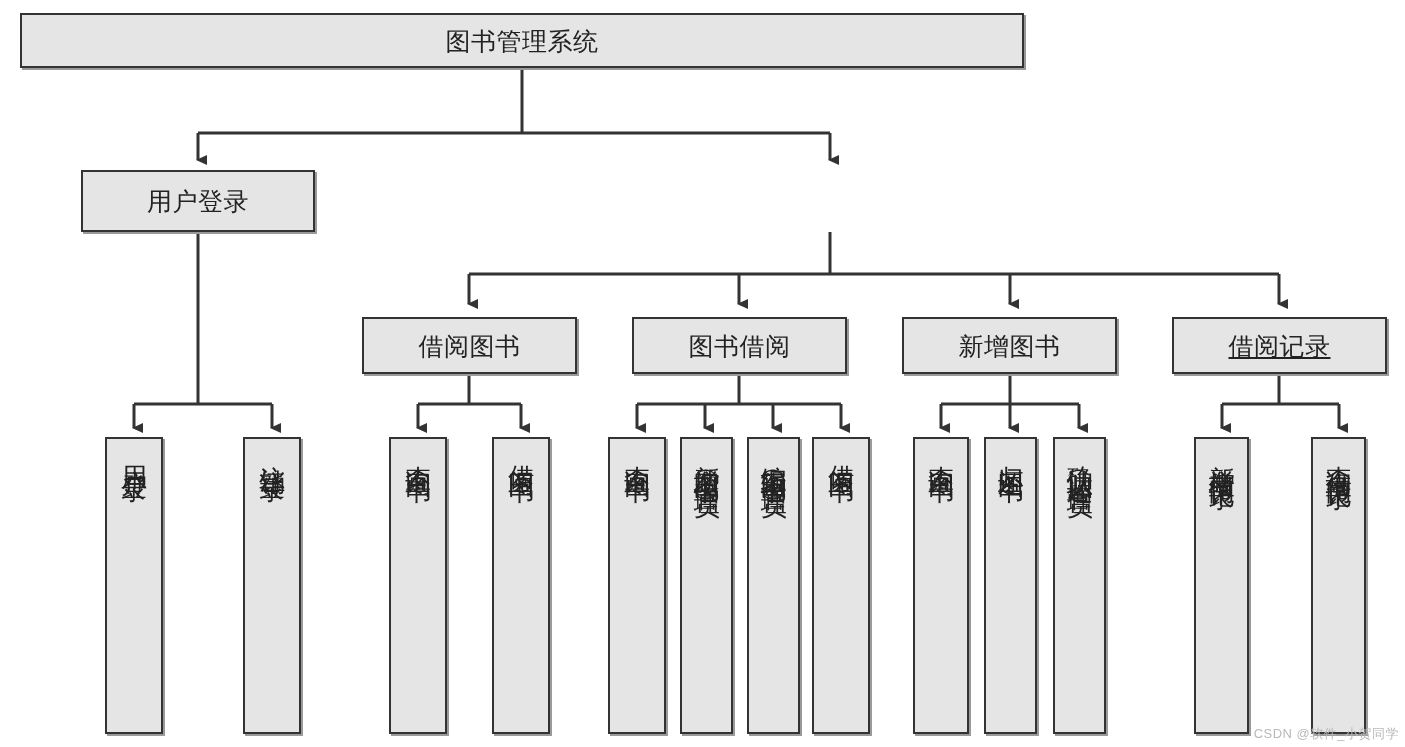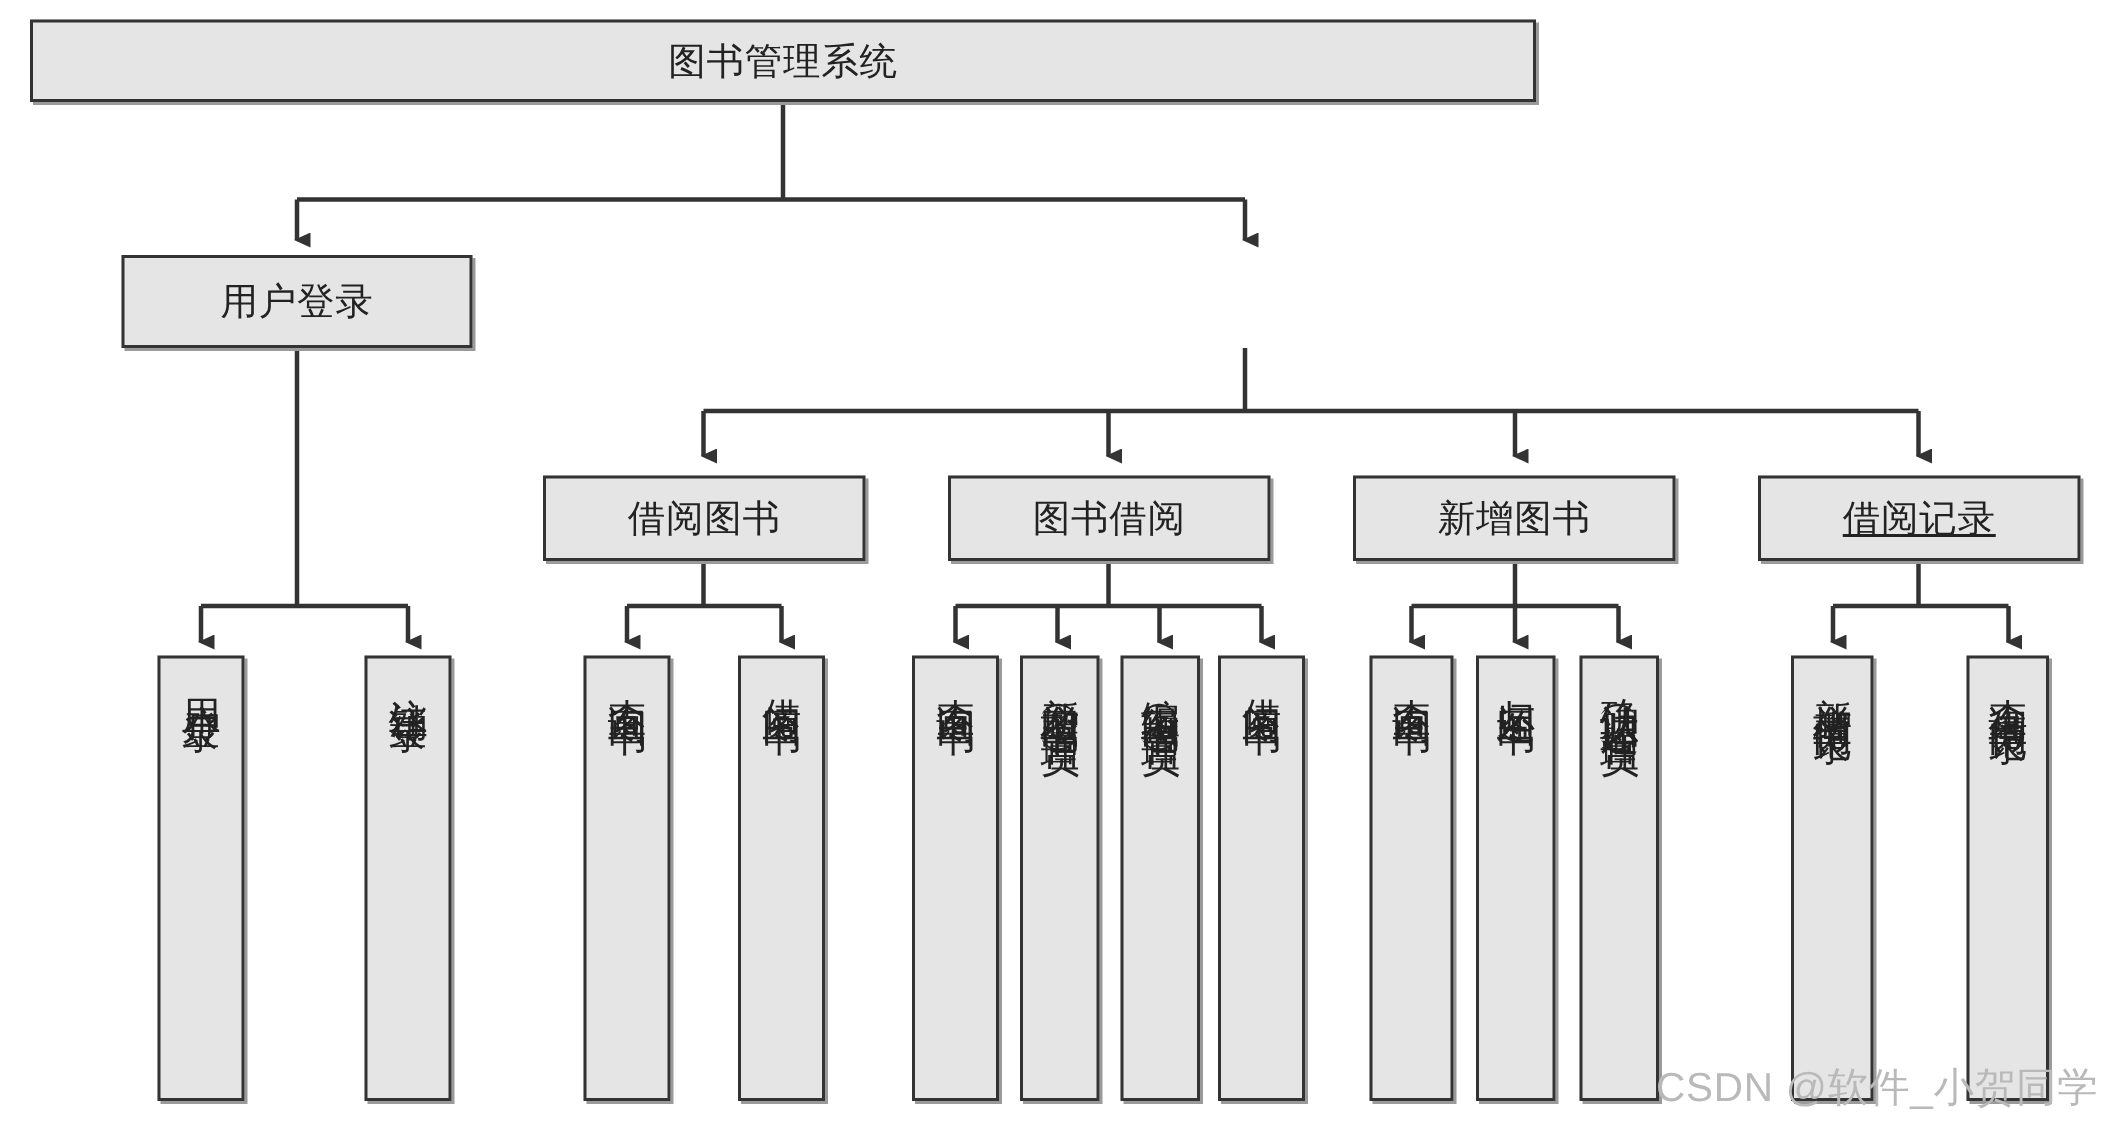--- a/index.html
+++ b/index.html
@@ -63,21 +63,21 @@
     text-orientation: upright;
     font-size: 26px;
     line-height: 1.05;
     letter-spacing: 4px;
     white-space: nowrap;
   }
   .watermark {
     position: absolute;
     right: 6px;
     bottom: 4px;
-    font-size: 27px;
+    font-size: 13px;
     color: #b9b9b9;
     letter-spacing: 0.5px;
     z-index: 5;
     white-space: nowrap;
   }
 </style>
 </head>
 <body>
 
 <div id="canvas">

